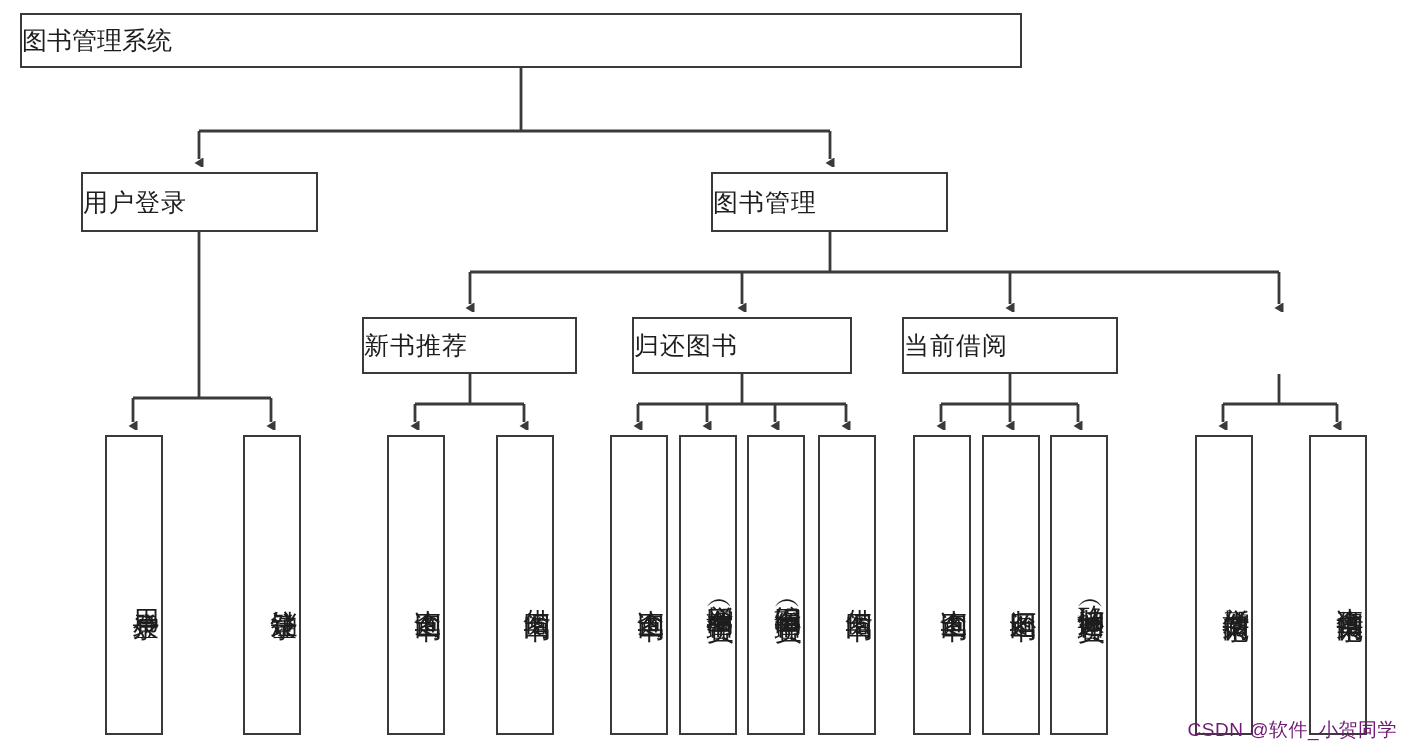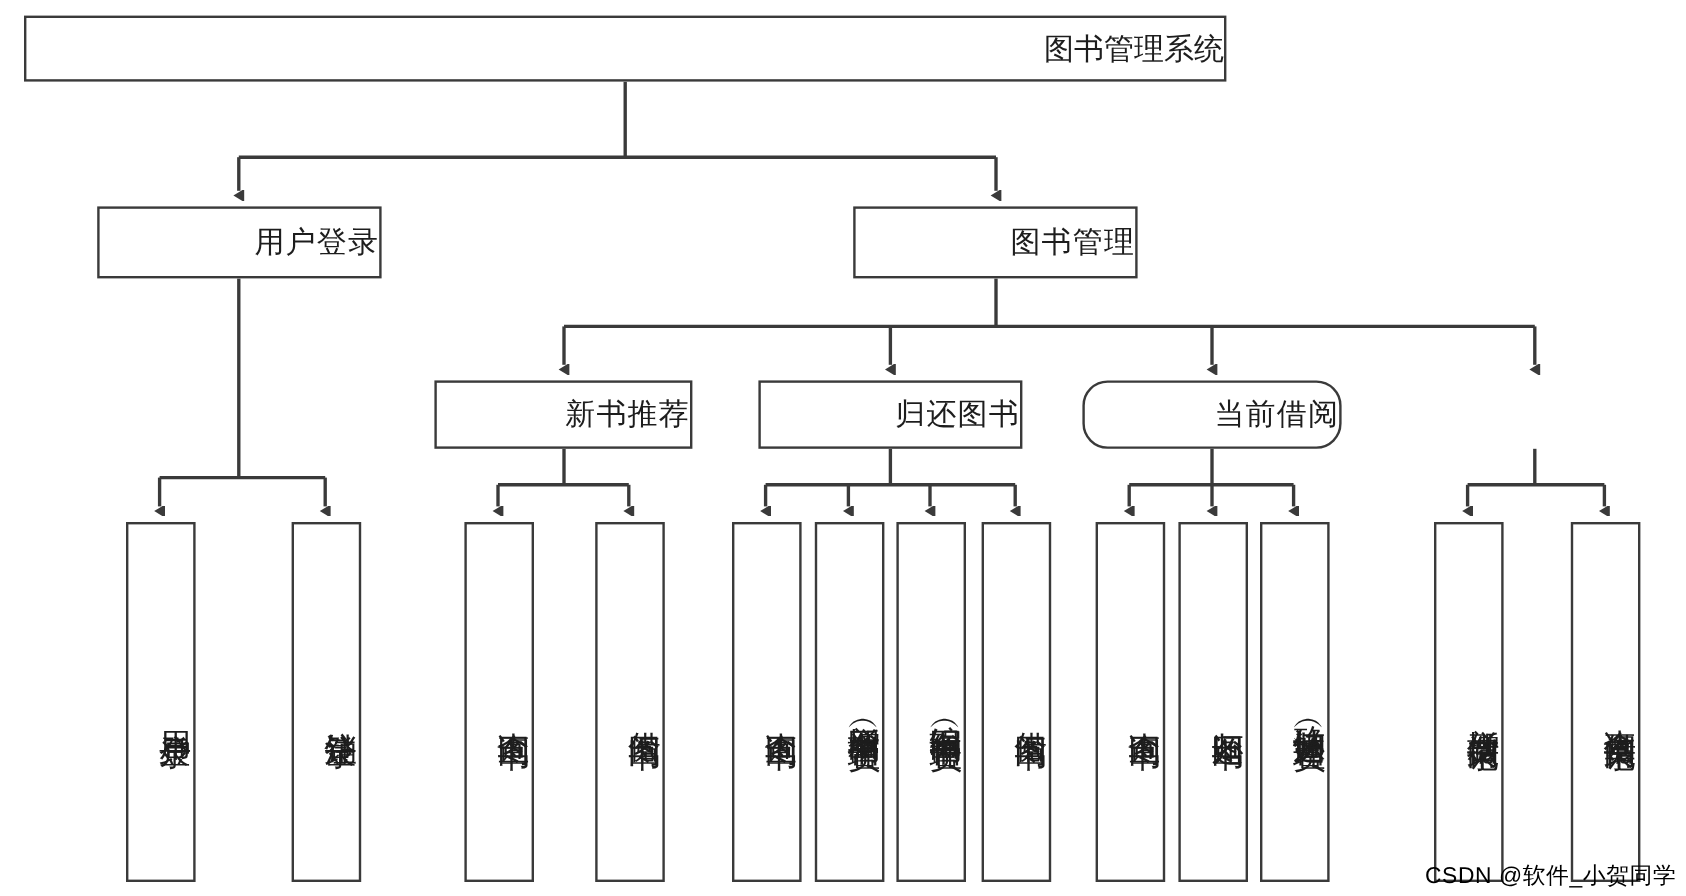--- a/index.html
+++ b/index.html
@@ -21,21 +21,21 @@
     width:1405px;height:747px;
     pointer-events:none;
   }
   .node{
     position:absolute;
     box-sizing:border-box;
     background:#ffffff;
     border:2.5px solid #3a3a3a;
     display:flex;
     align-items:center;
-    justify-content:flex-end;
+    justify-content:flex-start;
     color:#1d1d1d;
     z-index:2;
   }
   .node.h{
     font-size:25px;
     letter-spacing:1px;
     line-height:1;
   }
   .node.root{
     font-size:25px;
@@ -52,21 +52,21 @@
   }
   .node .lbl{
     display:block;
     white-space:nowrap;
   }
   .watermark{
     position:absolute;
     right:8px;
     bottom:4px;
     font-size:19px;
-    color:#000000;
+    color:#701a75;
     z-index:5;
     white-space:nowrap;
     letter-spacing:0.5px;
   }
 </style>
 </head>
 <body>
 
 <div id="canvas">
 
@@ -130,21 +130,21 @@
   <div class="node h" style="left:362px;top:317px;width:215px;height:57px;">
     <span class="lbl">新书推荐</span>
   </div>
 
   <div class="node h" style="left:711px;top:172px;width:237px;height:60px;">
     <span class="lbl">图书管理</span>
   </div>
   <div class="node h" style="left:632px;top:317px;width:220px;height:57px;">
     <span class="lbl">归还图书</span>
   </div>
-  <div class="node h" style="left:902px;top:317px;width:216px;height:57px;border-radius:21px;">
+  <div class="node h" style="left:902px;top:317px;width:216px;height:57px;">
     <span class="lbl">当前借阅</span>
   </div>
 
   <div class="node leaf" style="left:105px;top:435px;width:58px;height:300px;">
     <span class="lbl">用户登录</span>
   </div>
   <div class="node leaf" style="left:243px;top:435px;width:58px;height:300px;">
     <span class="lbl">注销登录</span>
   </div>
 

